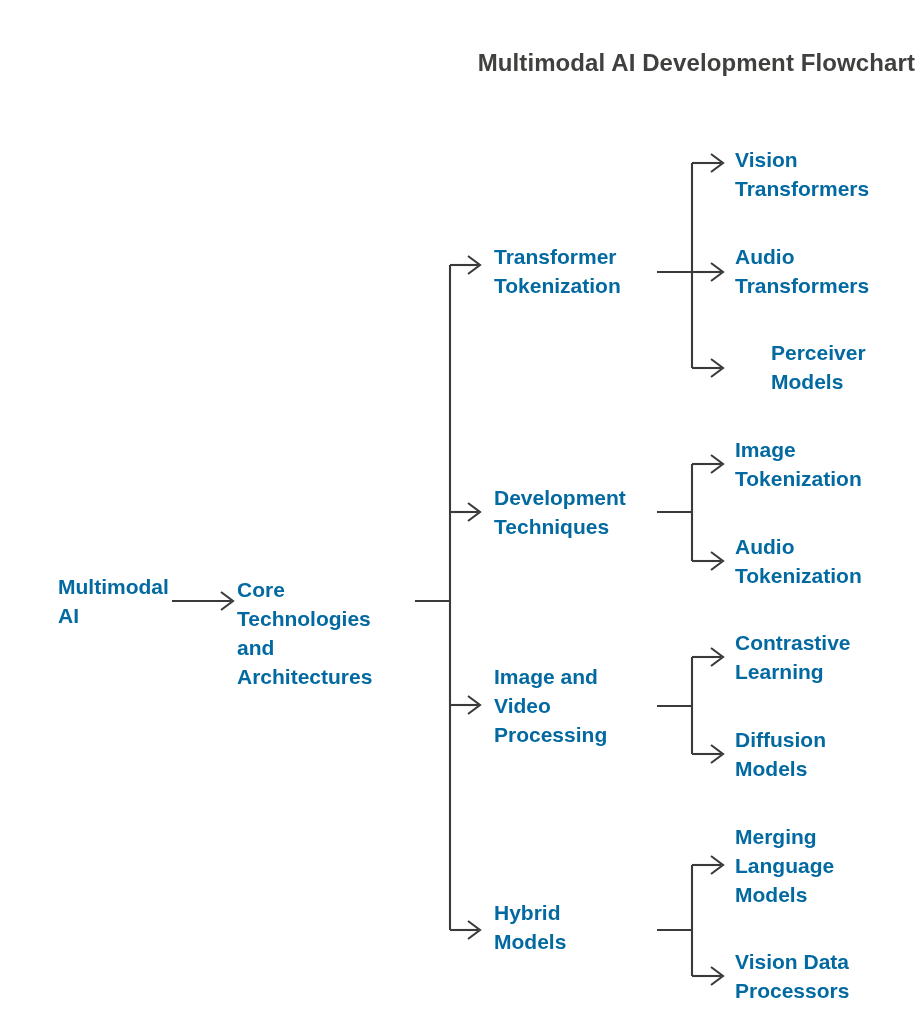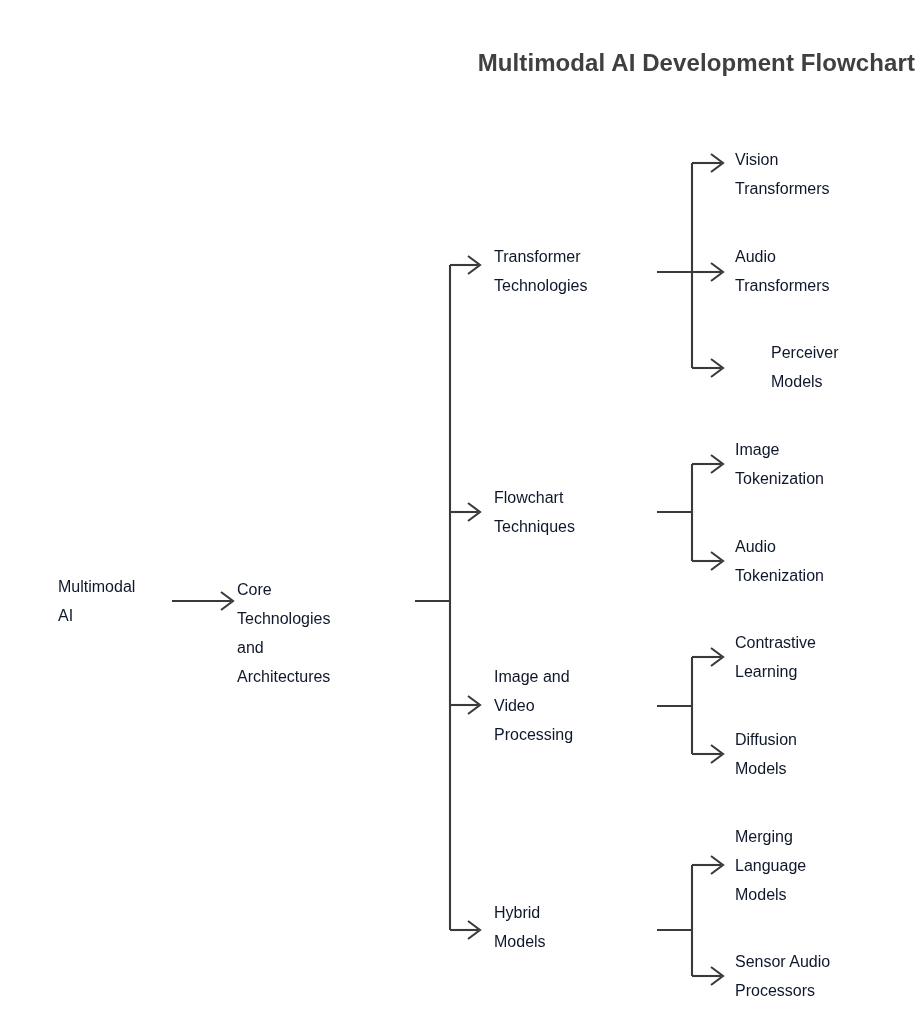--- a/index.html
+++ b/index.html
@@ -56,24 +56,25 @@
   #connectors .arrow-head {
     fill: none;
     stroke: #3a3a3a;
     stroke-width: 2.1;
     stroke-linecap: butt;
     stroke-linejoin: miter;
   }
 
   .node {
     position: absolute;
-    font-size: 16px;
+    font-size: 21px;
     line-height: 29px;
-    color: #0f172a;
+    color: #0369a1;
     white-space: pre-line;
+    font-weight: bold;
   }
 
   
   .node.vmid {
     transform: translateY(-50%);
   }
 
   .node-root      { left: 26px;  top: 601px; width: 140px; margin-left: 32px; }
   .node-l1        { left: 237px; top: 601px; width: 168px; margin-top: 32px; }
 
@@ -188,23 +189,23 @@
 
   <div class="node vmid node-root">Multimodal
 AI</div>
 
   <div class="node vmid node-l1">Core
 Technologies
 and
 Architectures</div>
 
   <div class="node vmid node-l2-a">Transformer
-Technologies</div>
-
-  <div class="node vmid node-l2-b">Flowchart
+Tokenization</div>
+
+  <div class="node vmid node-l2-b">Development
 Techniques</div>
 
   <div class="node vmid node-l2-c">Image and
 Video
 Processing</div>
 
   <div class="node vmid node-l2-d">Hybrid
 Models</div>
 
   <div class="node vmid node-l3-a1">Vision
@@ -225,16 +226,16 @@
   <div class="node vmid node-l3-c1">Contrastive
 Learning</div>
 
   <div class="node vmid node-l3-c2">Diffusion
 Models</div>
 
   <div class="node vmid node-l3-d1">Merging
 Language
 Models</div>
 
-  <div class="node vmid node-l3-d2">Sensor Audio
+  <div class="node vmid node-l3-d2">Vision Data
 Processors</div>
 
 </div>
 
 </body></html>

